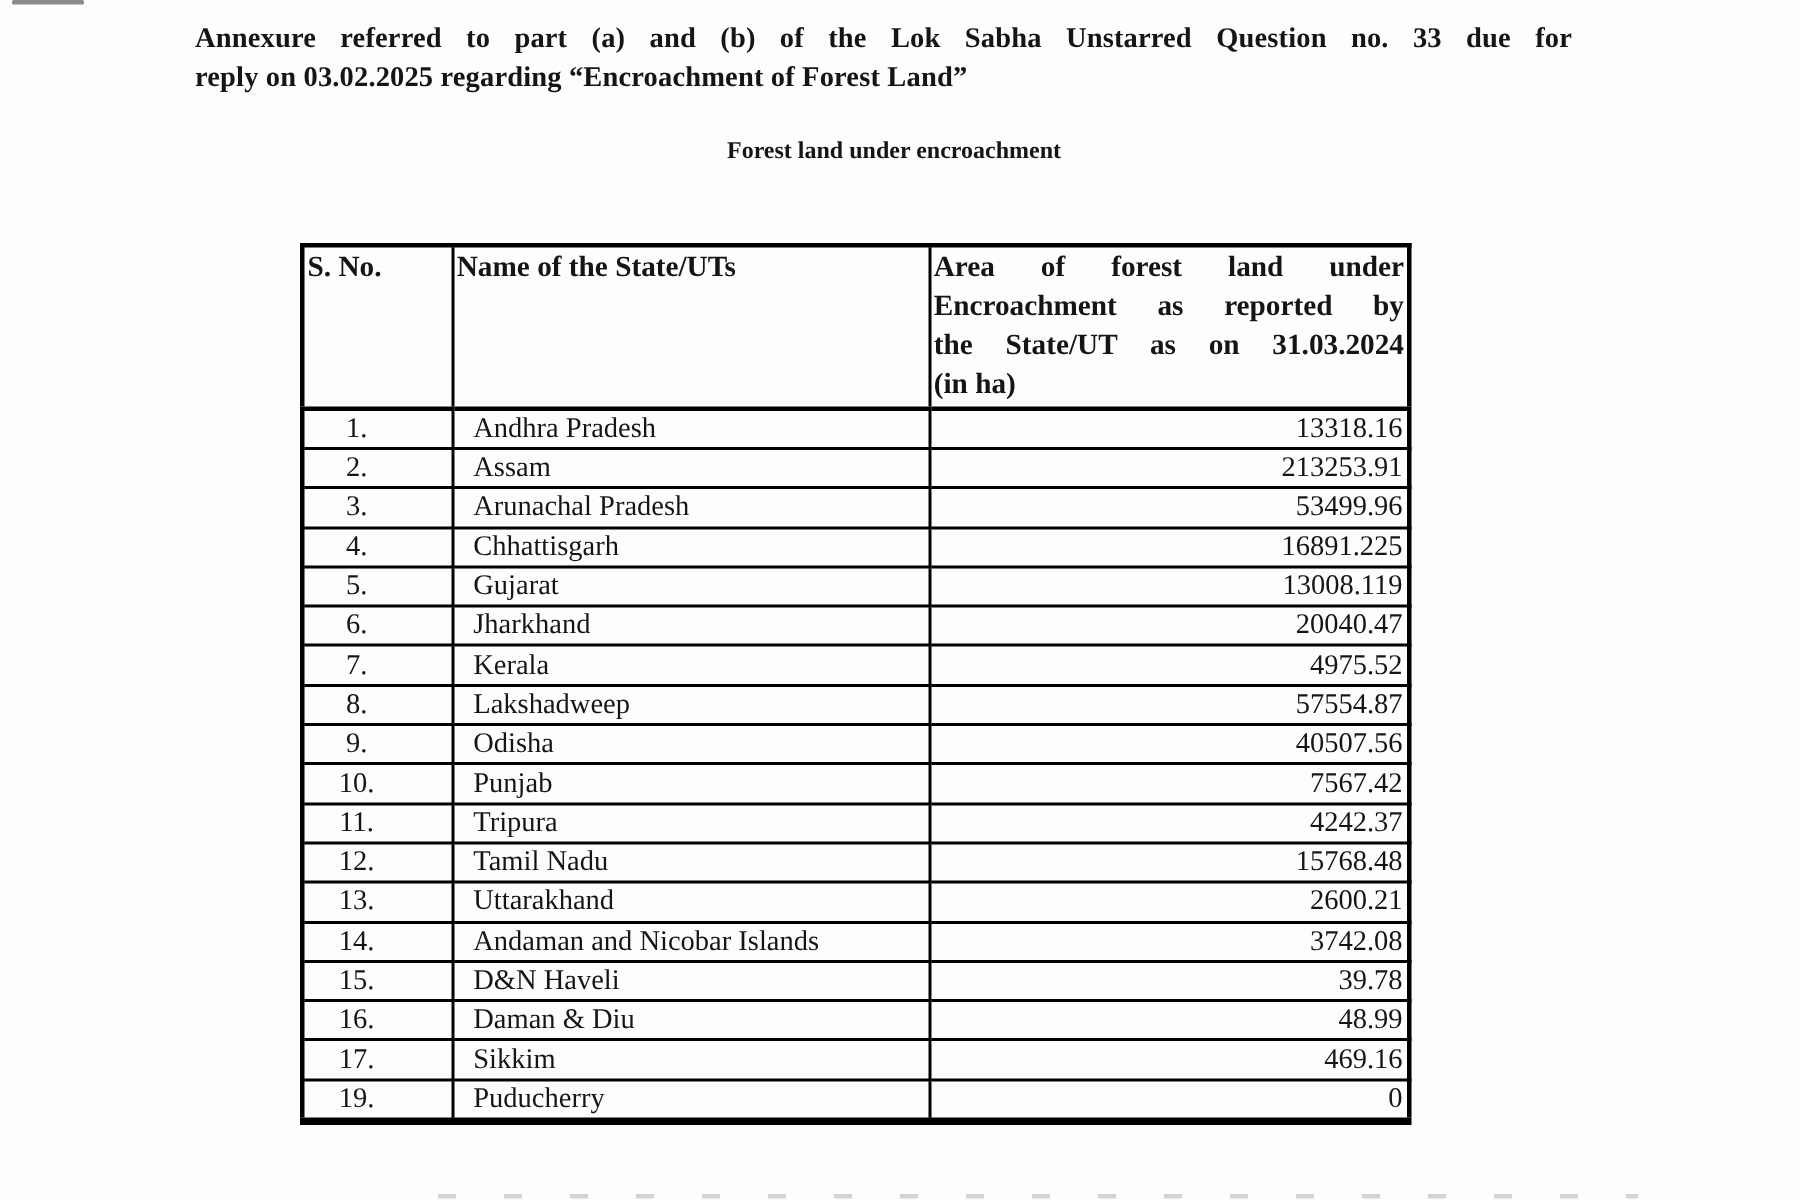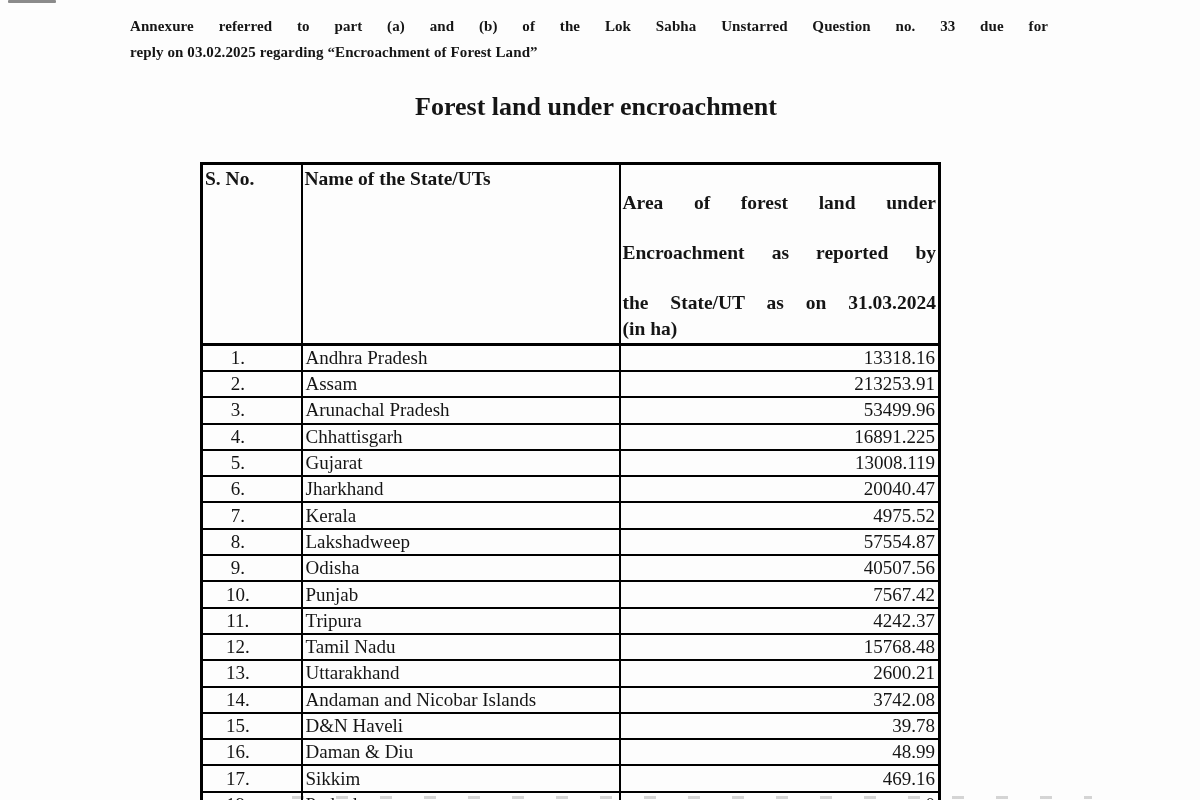--- a/index.html
+++ b/index.html
@@ -19,53 +19,53 @@
   }
   .bottom-bleed {
     position: absolute; left: 292px; top: 796px; width: 800px; height: 3px;
     background: repeating-linear-gradient(90deg,
       rgba(0,0,0,.16) 0 12px, transparent 12px 44px);
   }
 
   
   .annexure-heading {
     position: absolute; left: 130px; top: 13px; width: 918px;
-    font-weight: bold; font-size: 15px; line-height: 26px;
+    font-weight: bold; font-size: 19px; line-height: 26px;
     letter-spacing: .1px;
   }
   .annexure-heading .l1 { text-align: justify; text-align-last: justify; }
   .annexure-heading .l2 { text-align: left; font-family: Liberation Serif, serif; }
 
   
   .doc-title {
     position: absolute; left: 0; top: 92px; width: 1192px;
-    text-align: center; font-weight: bold; font-size: 26px;
+    text-align: center; font-weight: bold; font-size: 16px;
   }
 
   
   table.enc-table {
     position: absolute; left: 200px; top: 162px; width: 738px;
     border-collapse: collapse; table-layout: fixed;
     font-size: 19px;
   }
   table.enc-table, table.enc-table th, table.enc-table td {
     border: 2px solid #000;
   }
   table.enc-table { border-width: 3px; border-bottom-width: 5px; }
   table.enc-table thead th { border-bottom-width: 3px; }
 
   th {
     font-weight: bold; vertical-align: top; text-align: left;
     padding: 1px 2px; height: 99px; line-height: 26px; font-size: 19.5px;
   }
-  th .just { text-align: justify; text-align-last: justify; margin-top: 24px; }
+  th .just { text-align: justify; text-align-last: justify; }
 
   td { height: 26.3px; padding: 0 2px; line-height: 24px; }
   td.c-sno  { text-align: center; padding-right: 30px; }
-  td.c-state{ text-align: left;  padding-left: 3px; }
+  td.c-state{ text-align: left;  padding-left: 13px; }
   td.c-area { text-align: right; padding-right: 3px; }
 </style>
 </head>
 <body>
 
 <div class="top-smudge"></div>
 
 <div class="annexure-heading">
   <div class="l1">Annexure referred to part (a) and (b) of the Lok Sabha Unstarred Question no. 33 due for</div>
   <div class="l2">reply on 03.02.2025 regarding “Encroachment of Forest Land”</div>

